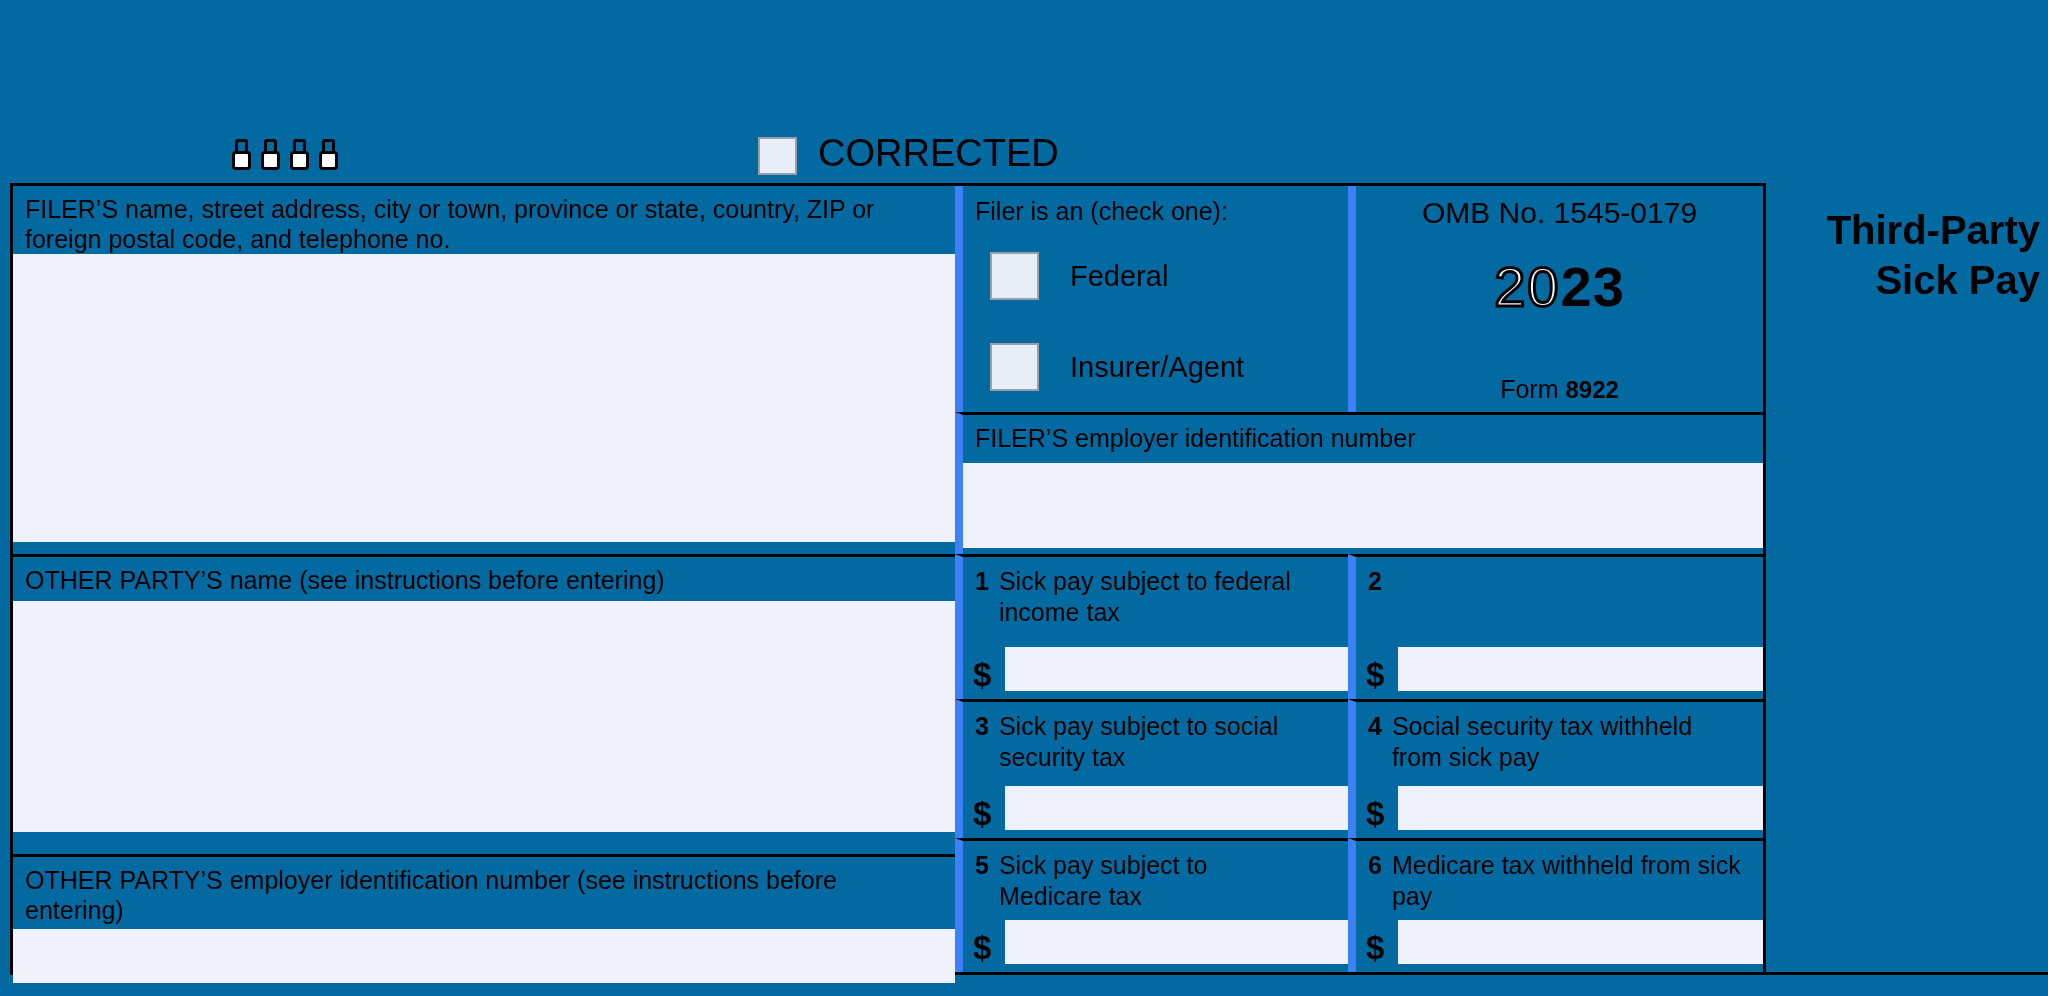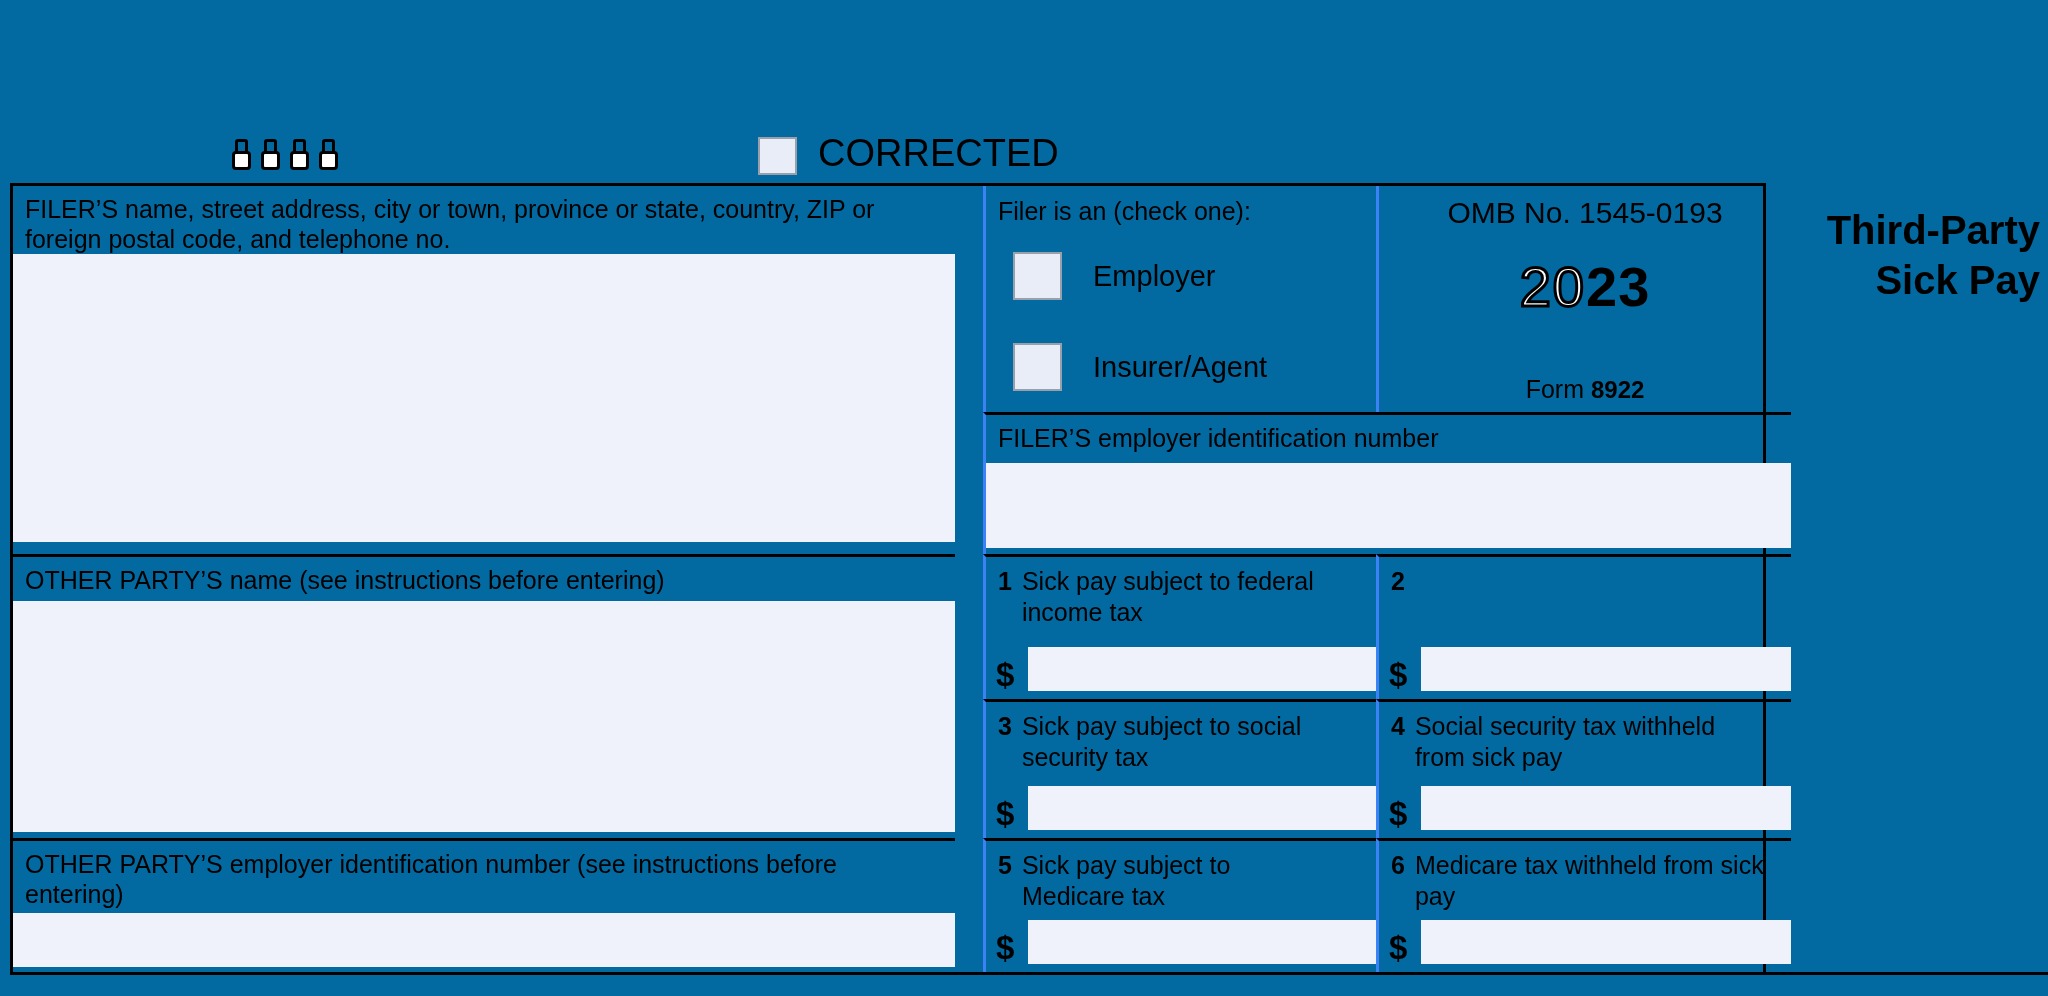--- a/index.html
+++ b/index.html
@@ -19,21 +19,21 @@
 
   
   .checkbox { position:absolute; background:#e9edf8; border:2px solid #98a0ab; }
   .corrected-box { left:758px; top:137px; width:39px; height:38px; }
   .corrected-label { position:absolute; left:818px; top:130px; font-size:38px; line-height:46px; }
 
   
   .form-table { position:absolute; left:10px; top:183px; width:1756px; height:792px;
     border:3px solid #000; }
   .cell { position:absolute; }
-  .bl { border-left:3px solid #3b82f6;margin-left:28px; }
+  .bl { border-left:8px solid #3b82f6; }
   .btop { border-top:3px solid #000; }
 
   .lbl { font-size:25px; line-height:30px; padding:8px 12px 0 12px; }
   .fill { position:absolute; background:#eff1fb; }
 
   .box-head { display:flex; gap:10px; padding:9px 8px 0 12px; font-size:25px; line-height:31px; }
   .box-num { font-weight:700; }
   .box-text.w5 { max-width:242px; }
   .box-text.w24 { max-width:352px; }
   .box-text.w6 { max-width:350px; }
@@ -100,27 +100,27 @@
   <div class="form-table">
 
     <div class="cell" style="left:0;top:0;width:942px;height:368px">
       <div class="lbl name-label">FILER’S name, street address, city or town, province or state, country, ZIP or foreign postal code, and telephone no.</div>
       <div class="fill" style="top:68px;left:0;right:0;bottom:12px"></div>
     </div>
 
     <div class="cell bl" style="left:942px;top:0;width:393px;height:226px">
       <div class="ft-label">Filer is an (check one):</div>
       <div class="checkbox opt-cb1" style="position:absolute"></div>
-      <div class="opt-label opt-l1">Employer</div>
+      <div class="opt-label opt-l1">Federal</div>
       <div class="checkbox opt-cb2" style="position:absolute"></div>
       <div class="opt-label opt-l2">Insurer/Agent</div>
     </div>
 
     <div class="cell bl" style="left:1335px;top:0;width:415px;height:226px">
-      <div class="omb">OMB No. 1545-0193</div>
+      <div class="omb">OMB No. 1545-0179</div>
       <div class="year"><span class="year-outline">20</span><span class="year-solid">23</span></div>
       <div class="form-line"><span>Form</span> <span class="form-number">8922</span></div>
     </div>
 
     <div class="cell bl btop" style="left:942px;top:226px;width:808px;height:142px">
       <div class="lbl">FILER’S employer identification number</div>
       <div class="fill" style="top:48px;left:0;right:0;bottom:6px"></div>
     </div>
 
     <div class="cell btop" style="left:0;top:368px;width:942px;height:284px">
@@ -164,21 +164,21 @@
       <div class="box-head">
           <span class="box-num">4</span>
           <span class="box-text w24">Social security tax withheld from sick pay</span>
         </div>
       <div class="money">
           <span class="dollar">$</span>
           <span class="strip"></span>
         </div>
     </div>
 
-    <div class="cell btop" style="left:0;top:652px;width:942px;height:134px">
+    <div class="cell btop" style="left:0;top:668px;width:942px;height:134px">
       <div class="lbl oein-label">OTHER PARTY’S employer identification number (see instructions before entering)</div>
       <div class="fill" style="top:72px;left:0;right:0;bottom:5px"></div>
     </div>
 
     <div class="cell bl btop" style="left:942px;top:652px;width:393px;height:134px">
       <div class="box-head">
           <span class="box-num">5</span>
           <span class="box-text w5">Sick pay subject to Medicare tax</span>
         </div>
       <div class="money">

